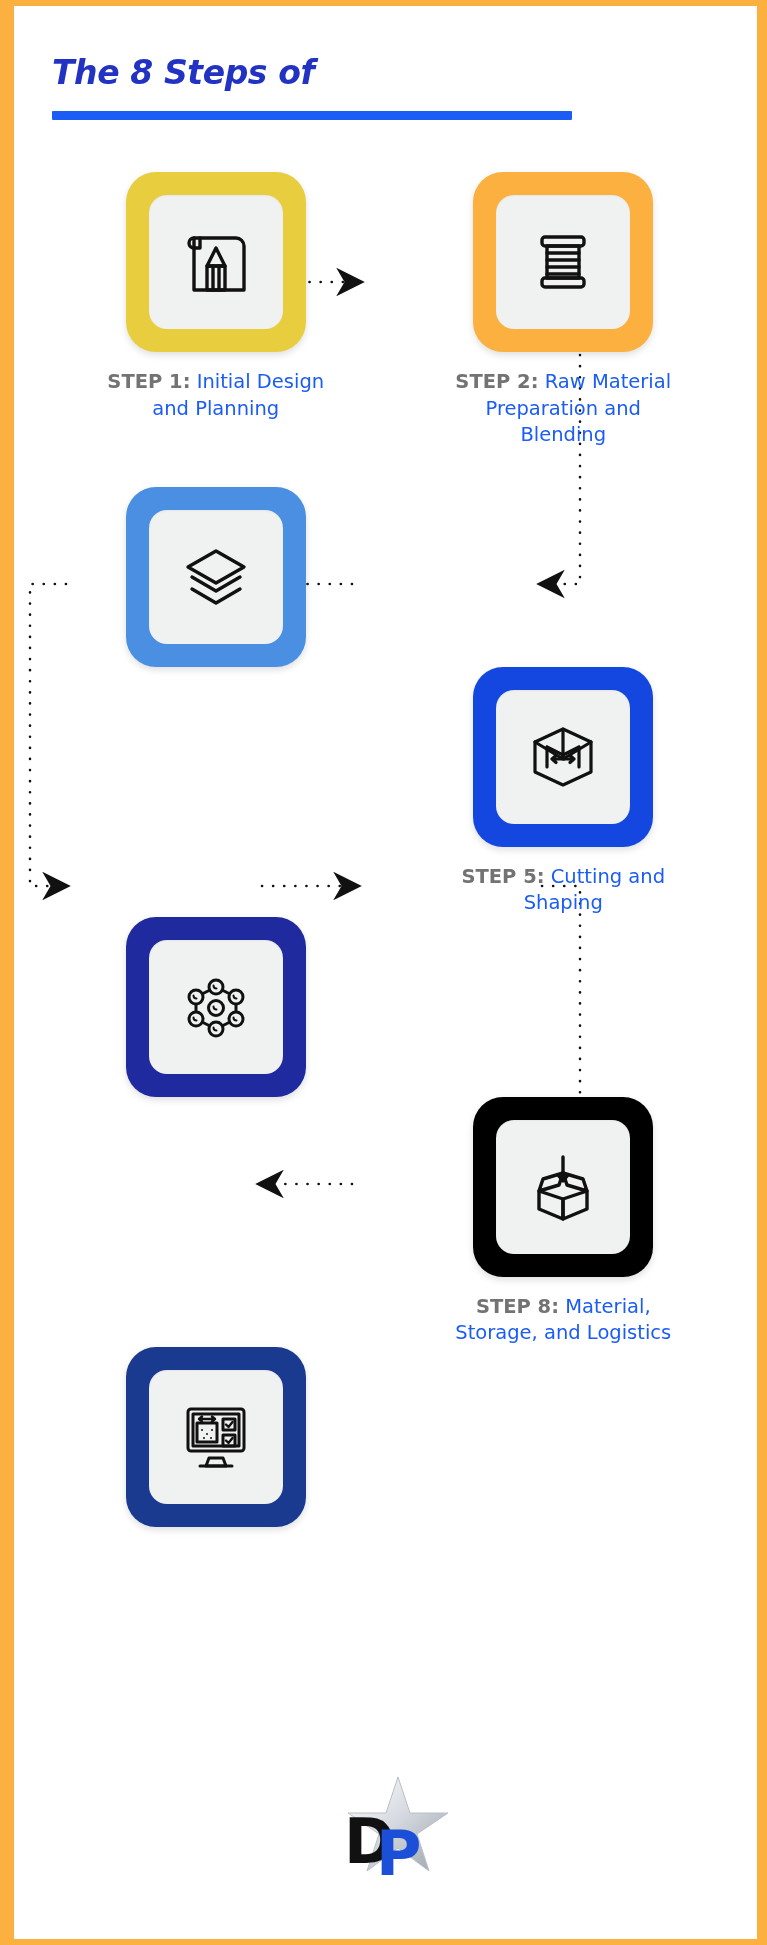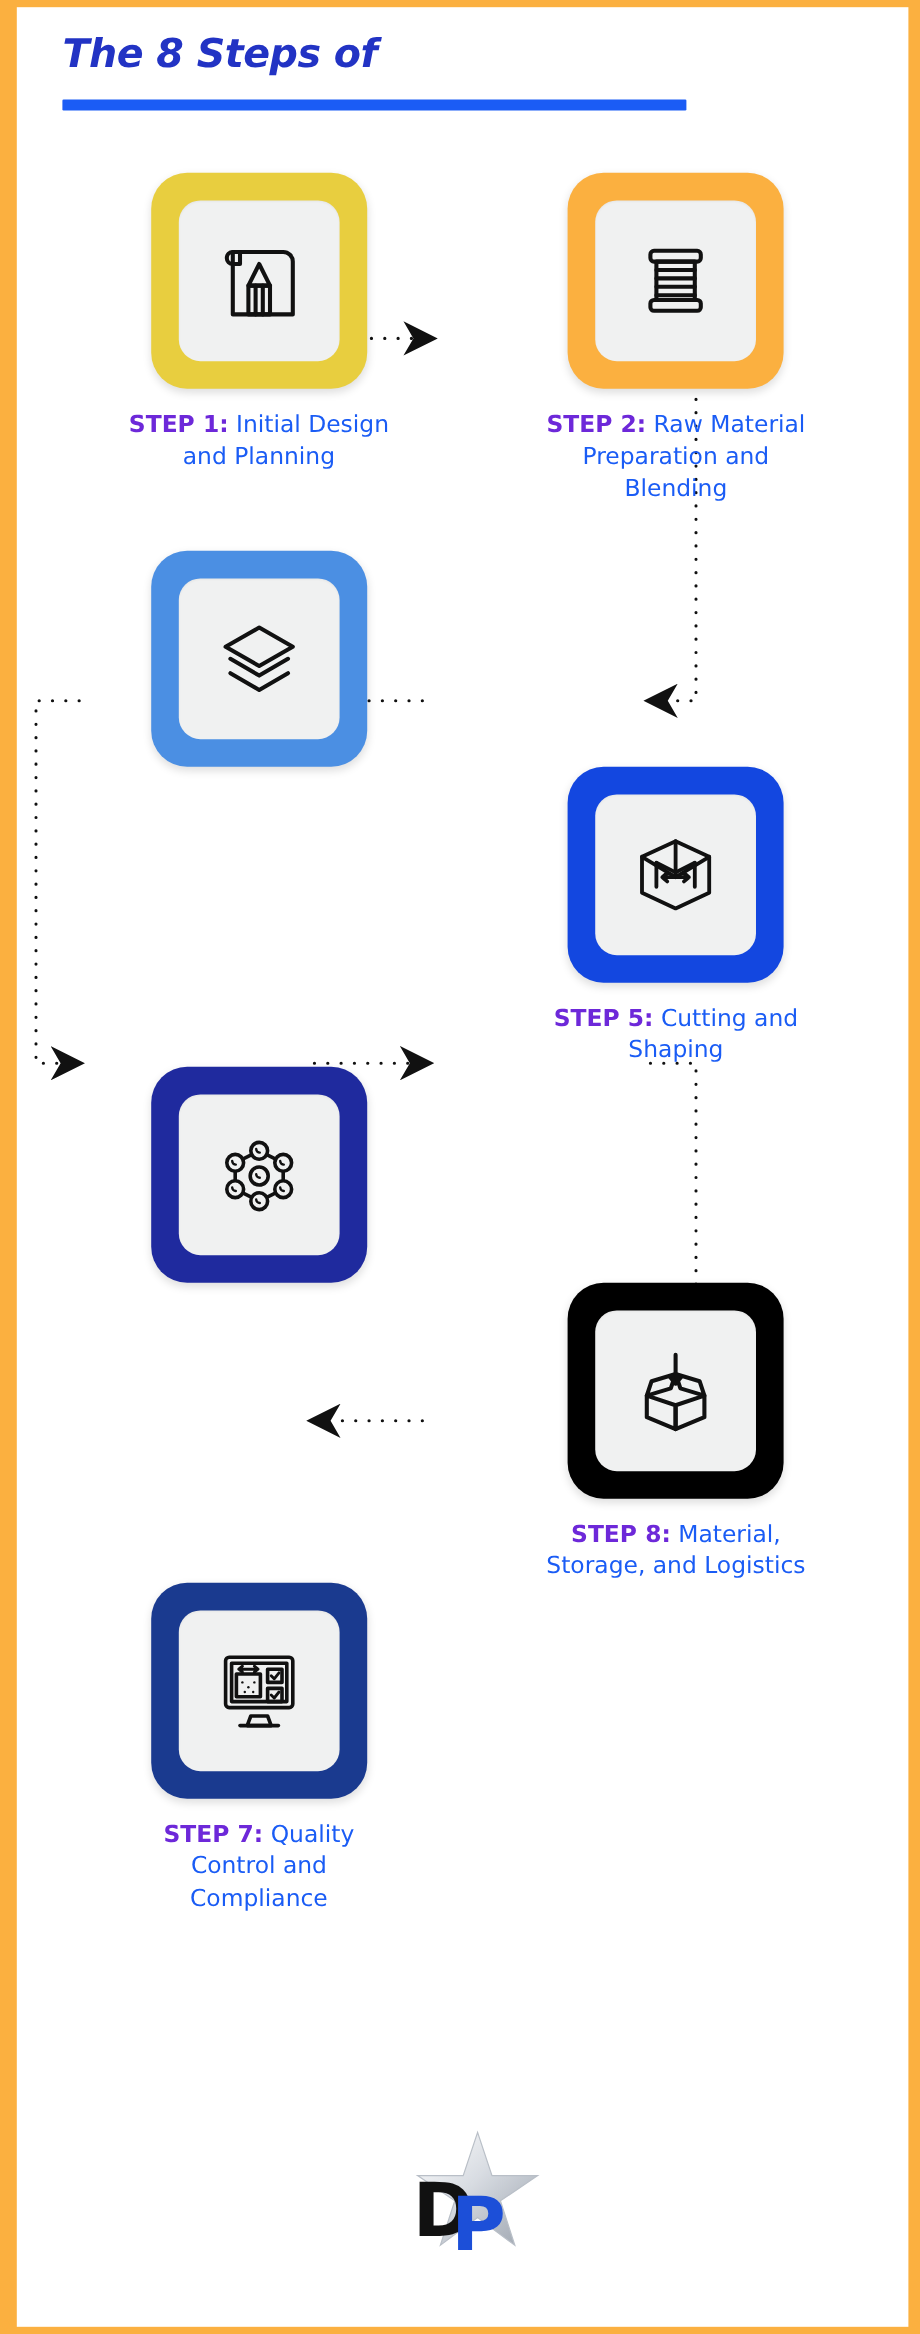--- a/index.html
+++ b/index.html
@@ -21,21 +21,21 @@
   }
   .canvas {
     position: relative;
     width: 100%;
     height: 100%;
     background: #ffffff;
     overflow: hidden;
   }
 
   
-  .header { padding: 18px 0 0 38px; }
+  .header { padding: 46px 0 0 38px; }
   .title {
     font-family: "DejaVu Sans", sans-serif;
     font-size: 33px;
     line-height: 41px;
     font-weight: 700;
     font-style: italic;
     color: #2233c4;
     letter-spacing: -0.4px;
   }
   .title-rule {
@@ -90,21 +90,21 @@
     width: 230px;
     text-align: center;
     font-family: "DejaVu Sans", sans-serif;
     font-size: 19.5px;
     line-height: 26.5px;
     color: #1a5cf5;
     font-weight: 400;
   }
   .caption b {
     font-weight: 700;
-    color: #6d28d9;
+    color: #737373;
   }
 
   .cell-gap { height: 38px; }
 
   
   .arrows {
     position: absolute;
     inset: 0;
     pointer-events: none;
     z-index: 1;
@@ -286,23 +286,20 @@
               <circle cx="38" cy="35" r="1" fill="#111" stroke="none"></circle>
               <circle cx="30" cy="43" r="1" fill="#111" stroke="none"></circle>
               <circle cx="37" cy="43" r="1" fill="#111" stroke="none"></circle>
               <rect x="49" y="24" width="12" height="11"></rect>
               <path d="M52,29.5 l2.5,2.5 l4,-5" stroke-width="2.4"></path>
               <rect x="49" y="40" width="12" height="11"></rect>
               <path d="M52,45.5 l2.5,2.5 l4,-5" stroke-width="2.4"></path>
             </svg>
           </div>
         </div>
-        <div class="caption">
-          <b>STEP 7:</b><span> Quality Control and Compliance</span>
-        </div>
       </div>
 
     </div>
 
     <div class="footer">
       <svg width="132" height="112" viewBox="0 0 132 112">
         <defs>
           <linearGradient id="starg" x1="0" y1="0" x2="1" y2="1">
             <stop offset="0%" stop-color="#ffffff"></stop>
             <stop offset="45%" stop-color="#d8dce2"></stop>

